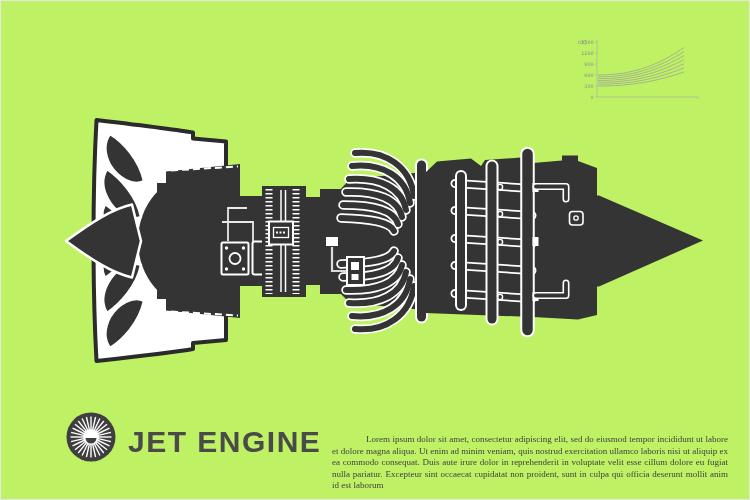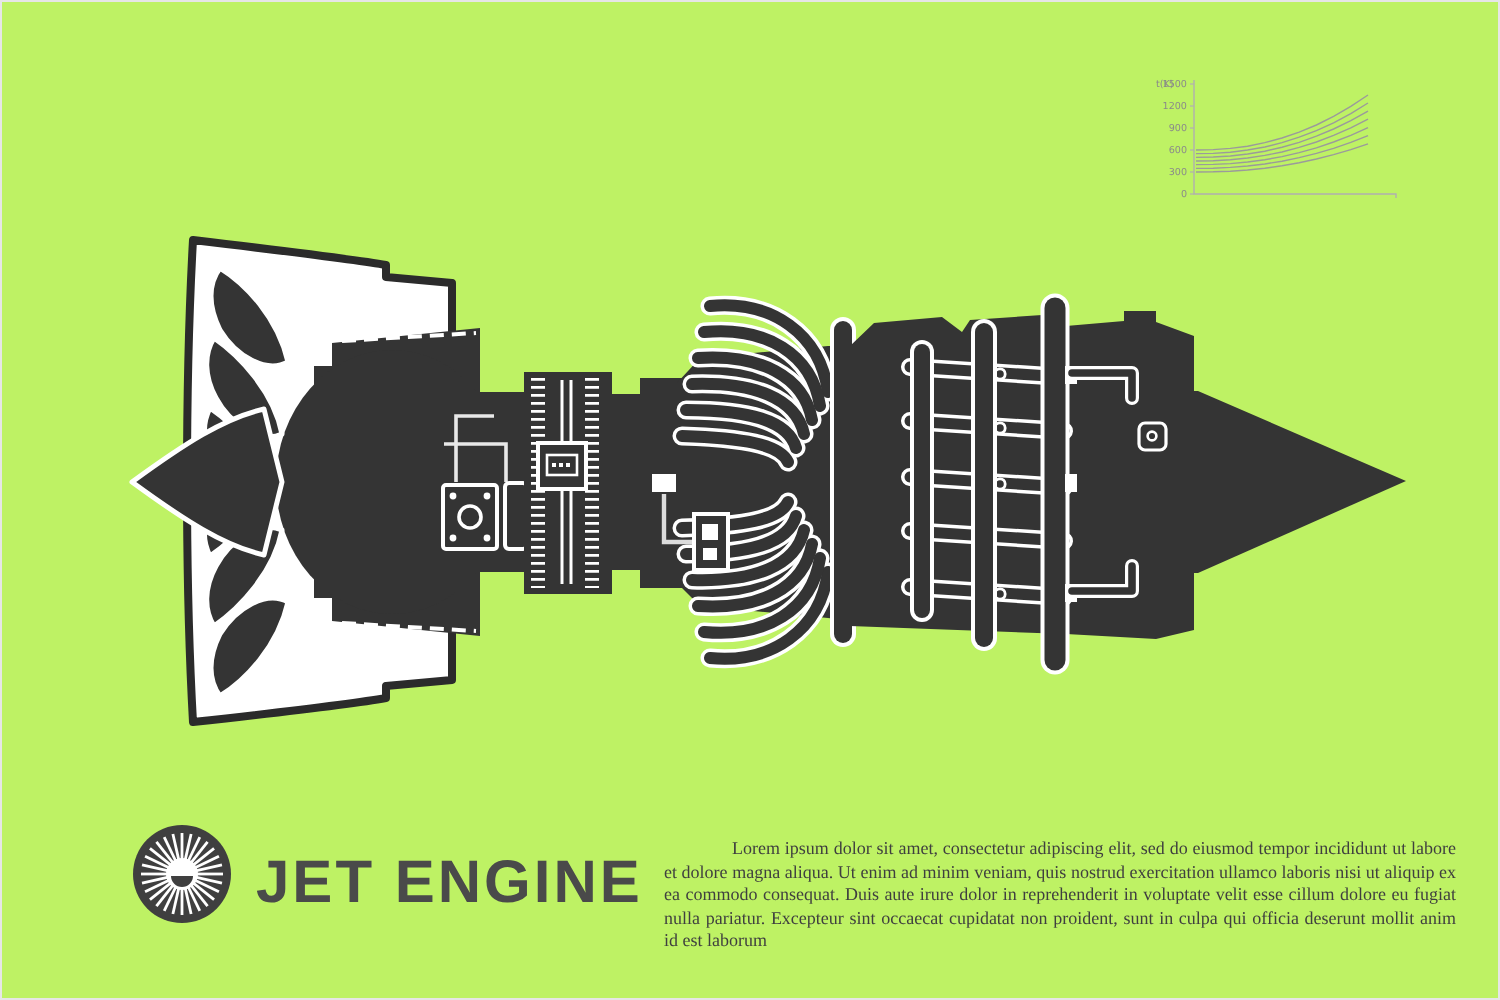--- a/index.html
+++ b/index.html
@@ -4,21 +4,21 @@
 <style>
   html,body{margin:0;padding:0;background:#fff;}
   .page{position:relative;width:750px;height:500px;background:#bef264;overflow:hidden;
         font-family:"Liberation Sans",sans-serif;box-shadow:inset 0 0 0 1px #e6e6e6;}
   .engine-svg{position:absolute;left:0;top:0;}
   .chart-svg{position:absolute;left:570px;top:35px;}
   .chart-svg text{font-family:"DejaVu Sans",sans-serif;}
   .logo-svg{position:absolute;left:64px;top:410px;}
   .title{position:absolute;left:128px;top:425px;font-size:30px;font-weight:bold;
          letter-spacing:1.5px;color:#4a4a4a;}
-  .desc{position:absolute;left:332px;top:419px;width:396px;margin:0;
+  .desc{position:absolute;left:332px;top:434px;width:396px;margin:0;
         font-family:"Liberation Serif",serif;font-size:9px;line-height:11.5px;
         text-align:justify;text-indent:34px;color:#3f3f3f;}
 </style>
 </head>
 <body>
 
 <div class="page">
 
   <svg class="engine-svg" width="750" height="500" viewBox="0 0 750 500">
     <g fill="#343434">

